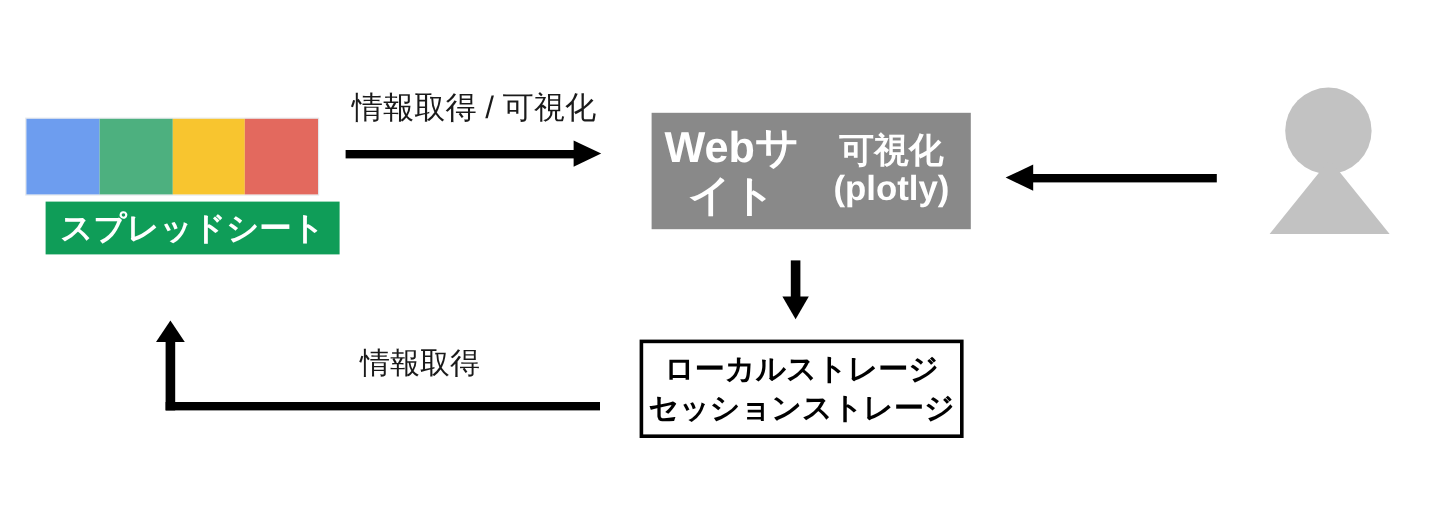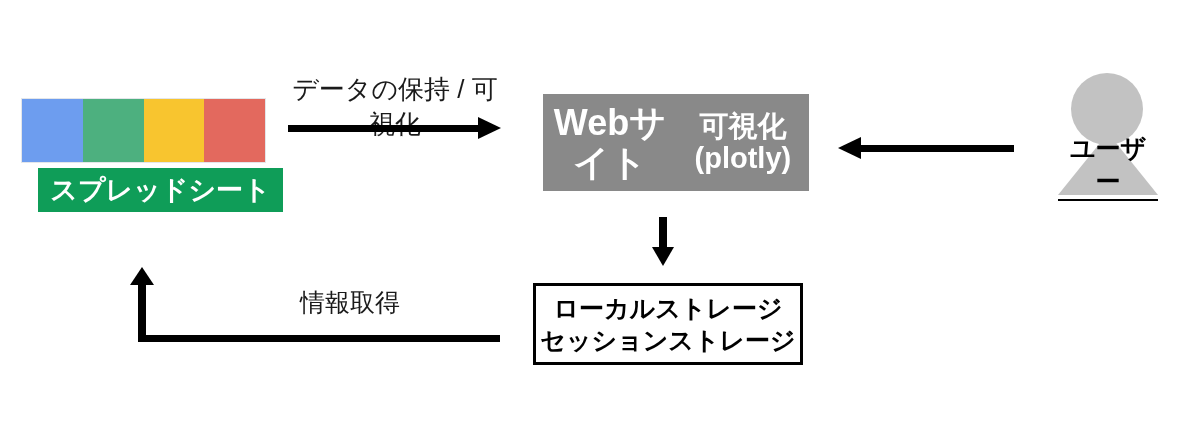--- a/index.html
+++ b/index.html
@@ -71,35 +71,34 @@
     <div class="gas-sq" style="background-color: rgb(109, 157, 239);"></div>
     <div class="gas-sq" style="background-color: rgb(77, 176, 127);"></div>
     <div class="gas-sq" style="background-color: rgb(248, 197, 47);"></div>
     <div class="gas-sq" style="background-color: rgb(227, 105, 94);"></div>
   </div>
 
   <div class="abs sheet-bar" style="background-color: rgb(15, 157, 88);">
     <span style="color: rgb(255, 255, 255);">スプレッドシート</span>
   </div>
 
-  <div class="abs lbl lbl-site">データの保持 / 可視化</div>
+  <div class="abs lbl lbl-site">情報取得 / 可視化</div>
   <div class="abs a-line site-line" style="background-color: rgb(0, 0, 0);"></div>
   <div class="abs head-right site-head" style="border-left-color: rgb(0, 0, 0);"></div>
 
   <div class="abs web-box" style="background-color: rgb(137, 137, 137);">
     <div class="web-line1" style="color: rgb(255, 255, 255);">Webサイト</div>
     <div class="web-line2" style="color: rgb(255, 255, 255);">可視化(plotly)</div>
   </div>
 
   <div class="abs head-left view-head" style="border-right-color: rgb(0, 0, 0);"></div>
   <div class="abs a-line view-line" style="background-color: rgb(0, 0, 0);"></div>
 
   <div class="abs user-head" style="background-color: rgb(194, 194, 194);"></div>
   <div class="abs user-body" style="border-bottom-color: rgb(194, 194, 194);"></div>
-  <div class="abs user-label" style="color: rgb(0, 0, 0);">ユーザー</div>
 
   <div class="abs a-line keep-line" style="background-color: rgb(0, 0, 0);"></div>
   <div class="abs head-down keep-head" style="border-top-color: rgb(0, 0, 0);"></div>
 
   <div class="abs storage-box" style="border-color: rgb(0, 0, 0);">
     <div style="color: rgb(0, 0, 0);">ローカルストレージ</div>
     <div style="color: rgb(0, 0, 0);">セッションストレージ</div>
   </div>
 
   <div class="abs lbl lbl-info">情報取得</div>

